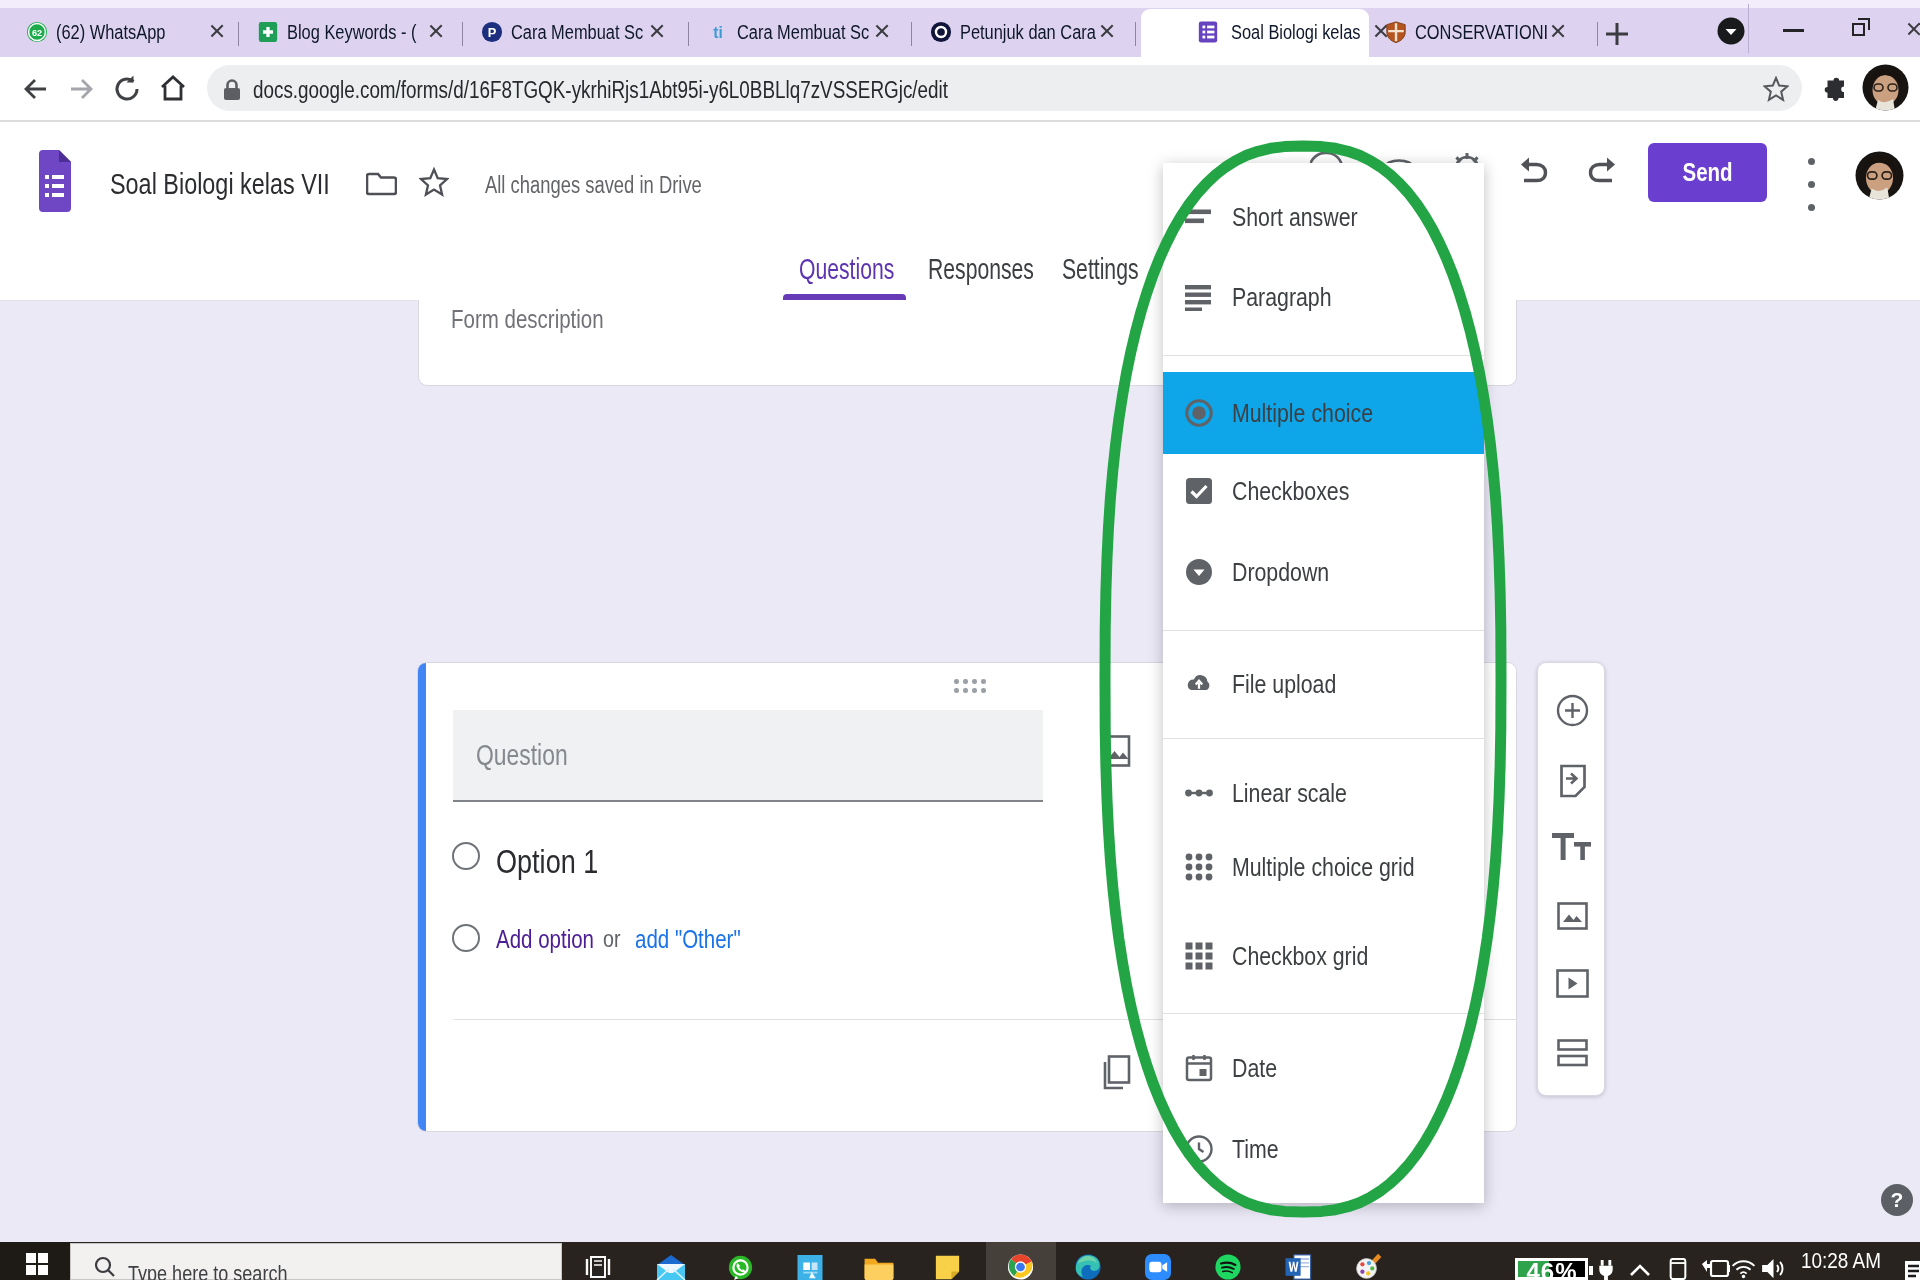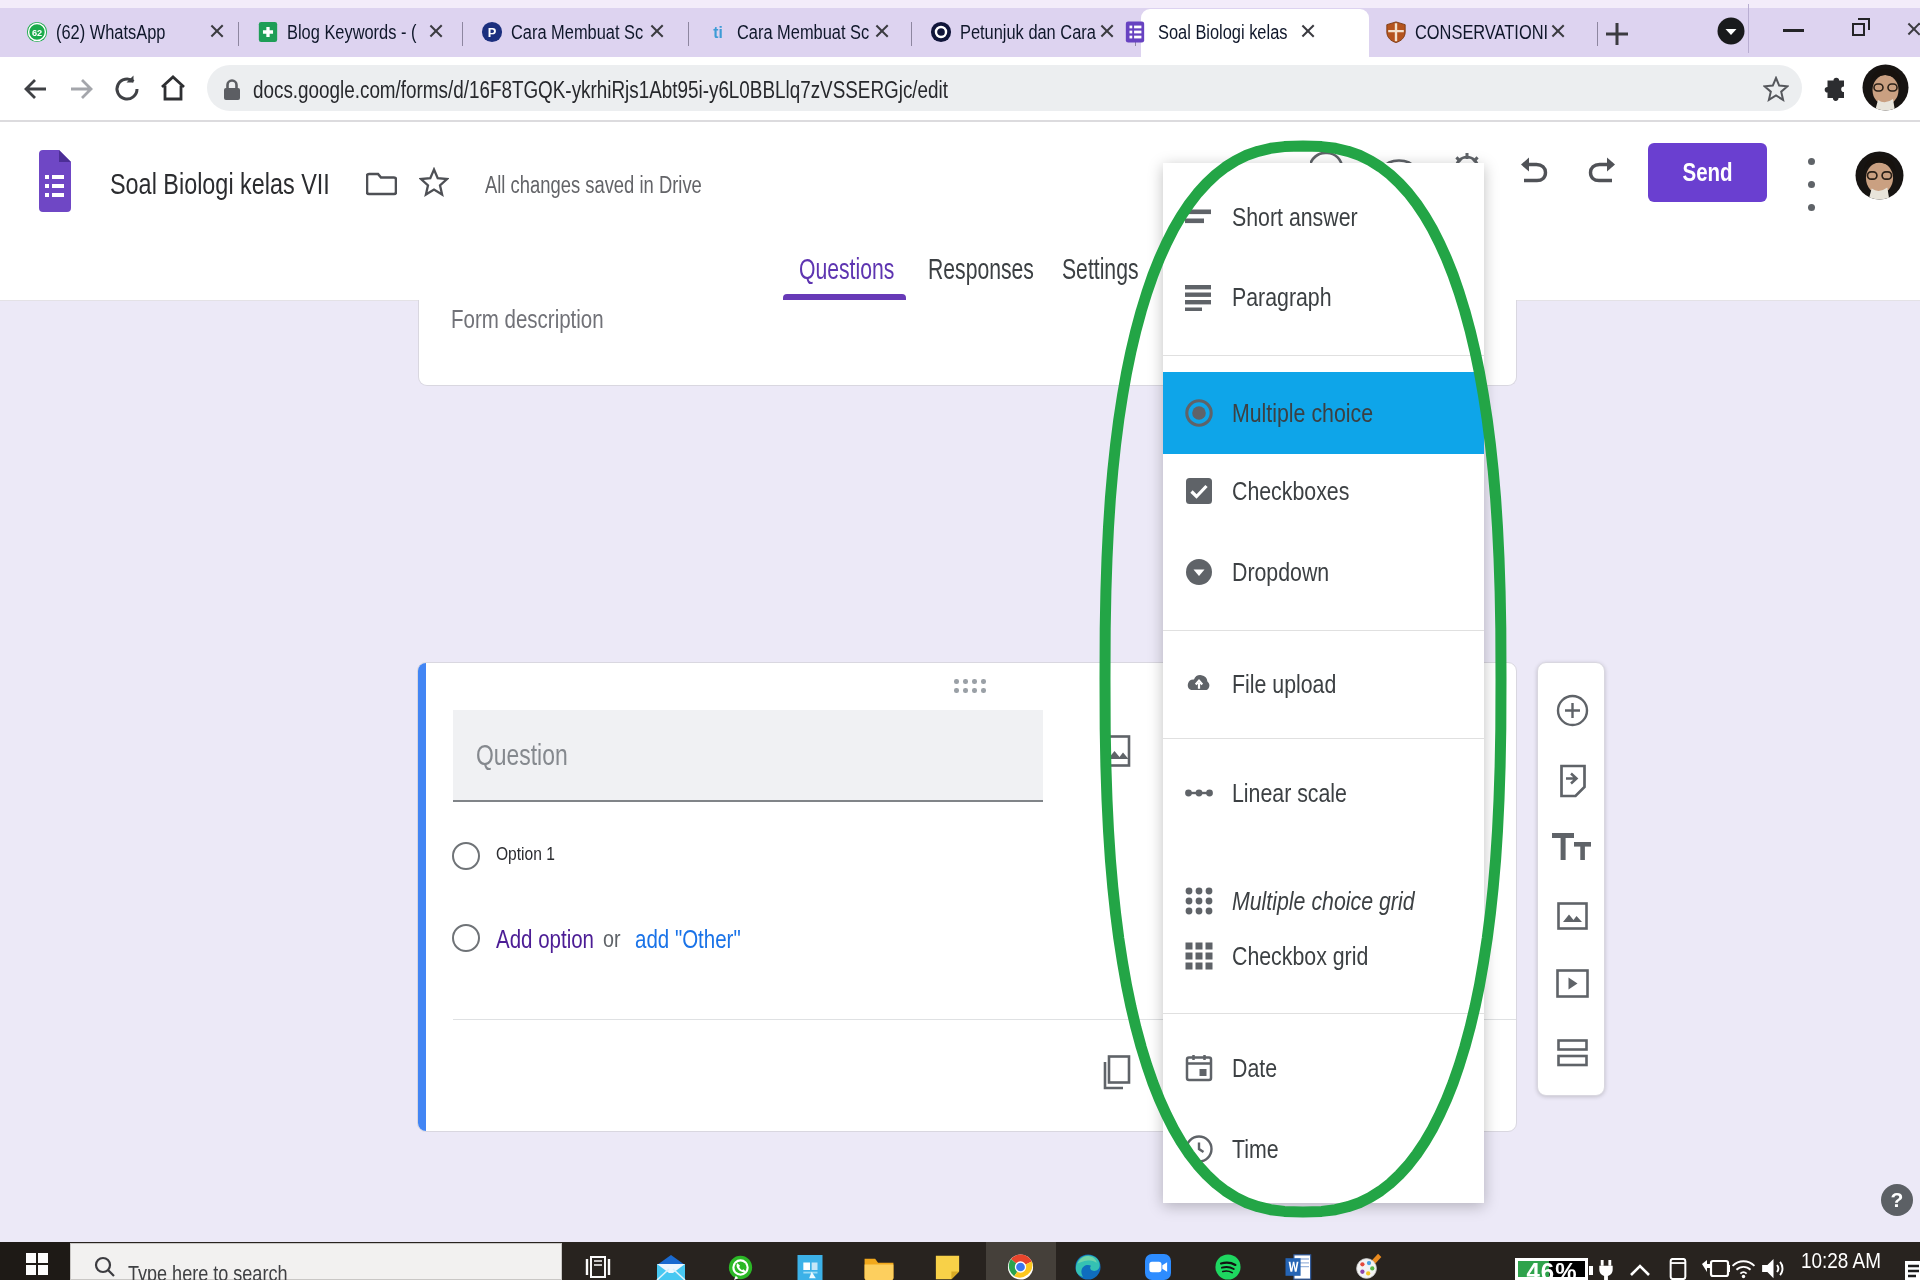--- a/index.html
+++ b/index.html
@@ -97,21 +97,21 @@
     <svg class="fav" viewBox="0 0 24 24">
         <circle cx="12" cy="12" r="11" fill="#10153a"></circle>
         <circle cx="12" cy="12" r="5.5" fill="none" stroke="#fff" stroke-width="2.6"></circle>
       </svg>
     <div class="ttl" style="width:124px;"><span class="tx">Petunjuk dan Cara</span></div>
     <div class="cls cross" style="left:182px;"></div>
   </div>
 
   <div class="tabsep" style="left:1135px;"></div>
 
-  <div class="tab" style="left:1107px; width:180px;">
+  <div class="tab" style="left:1180px; width:180px;">
     <svg class="fav" viewBox="0 0 24 24" style="left:17px;">
         <rect x="2" y="0.5" width="20" height="23" rx="2.5" fill="#6742c1"></rect>
         <rect x="6" y="5" width="3" height="3" fill="#fff"></rect>
         <rect x="11" y="5" width="8" height="3" fill="#fff"></rect>
         <rect x="6" y="10.5" width="3" height="3" fill="#fff"></rect>
         <rect x="11" y="10.5" width="8" height="3" fill="#fff"></rect>
         <rect x="6" y="16" width="3" height="3" fill="#fff"></rect>
         <rect x="11" y="16" width="8" height="3" fill="#fff"></rect>
       </svg>
     <div class="ttl" style="left:51px; width:128px;"><span class="tx">Soal Biologi kelas</span></div>
@@ -279,21 +279,21 @@
     <div class="abs" style="left:35px; top:47px; width:590px; height:92px; background:#f0f1f3; border-bottom:2px solid #808488;">
       <div class="abs" style="left:23px; top:29px; font-size:29px; color:#85898e;"><span class="tx" style="transform:scaleX(0.79);">Question</span></div>
     </div>
 
     <svg class="abs" style="left:676px; top:72px;" width="45" height="40" viewBox="0 0 45 40">
         <rect x="10" y="1.5" width="25" height="29" fill="none" stroke="#5f6368" stroke-width="2.6"></rect>
         <path d="M14 24 l6.5-8 5 6 3.5-4.5 5.5 6.5 Z" fill="#5f6368"></path>
       </svg>
 
     <div class="abs" style="left:34px; top:179px; width:28px; height:28px; border:2.6px solid #6f7377; border-radius:50%;"></div>
-    <div class="abs" style="left:78px; top:180px; font-size:19px; color:#2b2c30;"><span class="tx">Option 1</span></div>
+    <div class="abs" style="left:78px; top:180px; font-size:33px; color:#2b2c30;"><span class="tx">Option 1</span></div>
 
     <div class="abs" style="left:34px; top:261px; width:28px; height:28px; border:2.6px solid #6f7377; border-radius:50%;"></div>
     <div class="abs" style="left:78px; top:262px; font-size:25px; color:#4c1d95;"><span class="tx">Add option</span></div>
     <div class="abs" style="left:185px; top:262px; font-size:24px; color:#5f6368;"><span class="tx">or</span></div>
     <div class="abs" style="left:217px; top:262px; font-size:25px; color:#1a73e8;"><span class="tx">add "Other"</span></div>
 
     <div class="abs" style="left:35px; top:356px; width:1063px; border-top:1.5px solid #dfe1e3;"></div>
 
     <svg class="abs" style="left:680px; top:392px;" width="44" height="38" viewBox="0 0 44 38">
         <rect x="11" y="1.5" width="20" height="26" fill="none" stroke="#5f6368" stroke-width="2.6"></rect>
@@ -399,21 +399,21 @@
   <div class="mitem" style="top:589px;">
     <svg class="mico" viewBox="0 0 28 28">
         <path d="M1 14 H27" stroke="#5f6368" stroke-width="2.4"></path>
         <circle cx="3.5" cy="14" r="3.4" fill="#5f6368"></circle>
         <circle cx="14" cy="14" r="3.4" fill="#5f6368"></circle>
         <circle cx="24.5" cy="14" r="3.4" fill="#5f6368"></circle>
       </svg>
     <div class="mtxt"><span class="tx">Linear scale</span></div>
   </div>
 
-  <div class="mitem" style="top:697px;font-style:italic;">
+  <div class="mitem" style="top:663px;">
     <svg class="mico" viewBox="0 0 28 28">
         <g fill="#5f6368">
           <circle cx="4" cy="4" r="3.4"></circle>
           <circle cx="14" cy="4" r="3.4"></circle>
           <circle cx="24" cy="4" r="3.4"></circle>
           <circle cx="4" cy="14" r="3.4"></circle>
           <circle cx="14" cy="14" r="3.4"></circle>
           <circle cx="24" cy="14" r="3.4"></circle>
           <circle cx="4" cy="24" r="3.4"></circle>
           <circle cx="14" cy="24" r="3.4"></circle>

